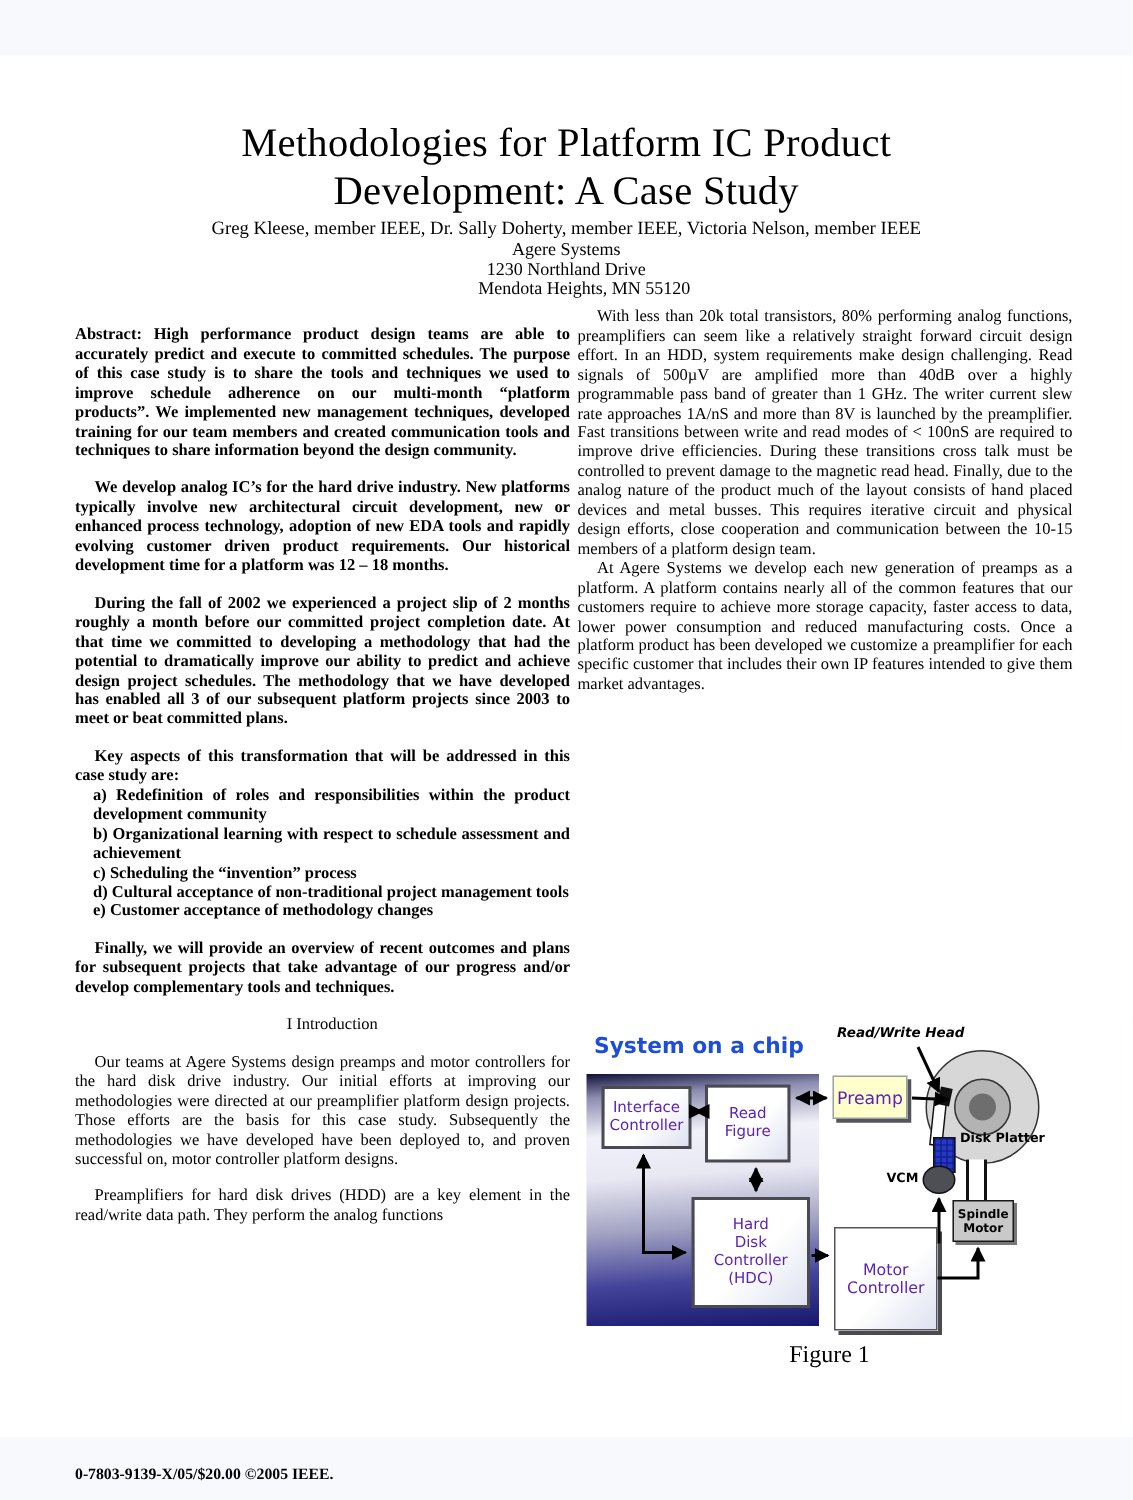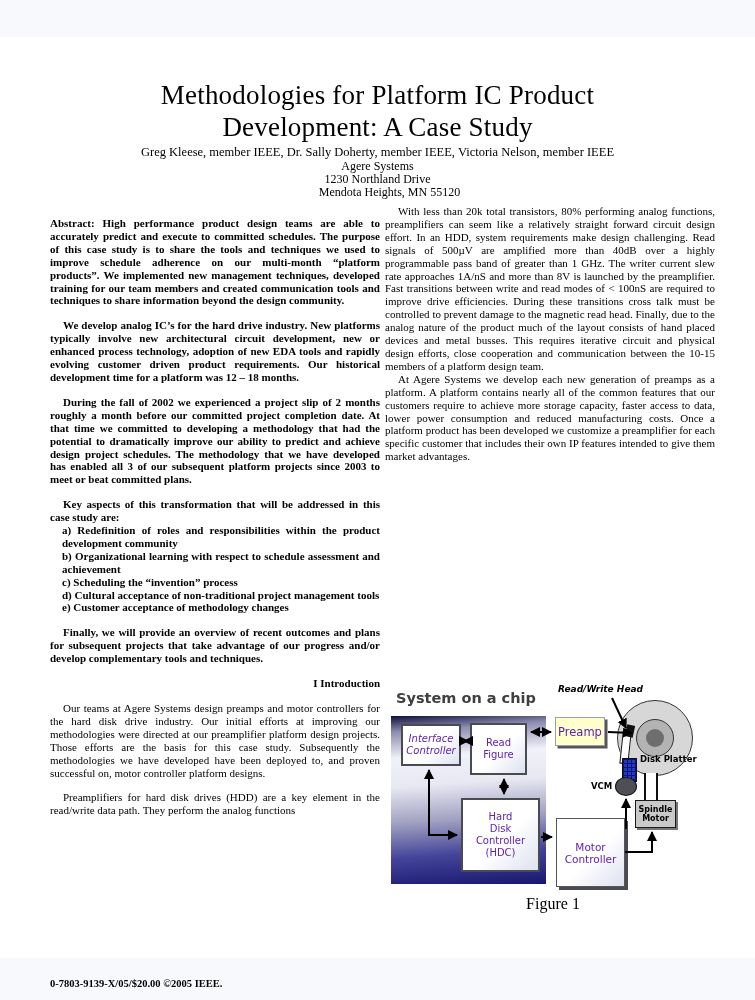--- a/index.html
+++ b/index.html
@@ -12,33 +12,33 @@
   .title{width:755px;text-align:center;font-size:27px;line-height:32px;letter-spacing:.2px;}
   .authors{width:755px;text-align:center;font-size:12.5px;}
   .affil{width:755px;text-align:center;font-size:12px;}
 
   
   .col{width:330px;font-size:11px;line-height:12.9px;text-align:justify;}
   .col p{margin:0 0 12px 0;text-indent:13px;}
   .col p.noindent{text-indent:0;}
   .bold{font-weight:bold;}
   .list-item{margin:0 0 0 12px;text-indent:0;}
-  .sec-head{text-align:right;font-weight:bold;margin:2px 0 14px 0;text-indent:0;}
+  .sec-head{text-align:center;font-weight:normal;margin:2px 0 14px 0;text-indent:0;}
 
   
   .fig{position:absolute;left:388px;top:650px;width:330px;height:234px;
        font-family:"DejaVu Sans","Liberation Sans",sans-serif;}
-  .soc-title{left:8px;top:3px;font-size:14.5px;font-weight:bold;color:#404040;}
+  .soc-title{left:8px;top:3px;font-size:14.5px;font-weight:bold;color:#1d4ed8;}
   .soc-box{left:3px;top:29px;width:155px;height:168px;
      background:linear-gradient(176deg,#0f0f38 0%,#8c8cb0 9%,#f1f1fa 24%,#e8e8f3 40%,#a2a2c2 60%,#44449a 80%,#17176e 100%);}
   .chip-block{box-sizing:border-box;border:2px solid #4a4a52;color:#5c22b4;
      background:linear-gradient(135deg,#ffffff 55%,#dde1f0 100%);
      display:flex;align-items:center;justify-content:center;text-align:center;
      font-size:10px;line-height:12px;white-space:pre-line;}
-  .blk-ic{left:13px;top:37px;width:60px;height:42px;font-style:italic;}
+  .blk-ic{left:13px;top:37px;width:60px;height:42px;}
   .blk-rc{left:82px;top:36px;width:57px;height:52px;}
   .blk-hdc{left:73px;top:111px;width:79px;height:74px;}
   .blk-preamp{left:167px;top:30px;width:50px;height:29px;background:#ffffcc;
      border:1.5px solid #9aa0a8;box-shadow:2.5px 2.5px 0 #55555c;font-size:11.5px;}
   .blk-mc{left:168px;top:131px;width:69px;height:69px;border:1.5px solid #55555c;
      box-shadow:3px 3px 0 #4a4a50;font-size:10.5px;}
   .blk-spindle{left:247px;top:113px;width:41px;height:28px;background:#c9c9c9;
      border:1.5px solid #1a1a1a;box-shadow:2px 2px 0 #777;color:#000;font-weight:bold;font-size:8px;line-height:9.5px;}
   .platter-outer{left:229px;top:13px;width:76px;height:76px;border-radius:50%;
      background:#d7d7d7;border:1.5px solid #333;box-sizing:border-box;}

